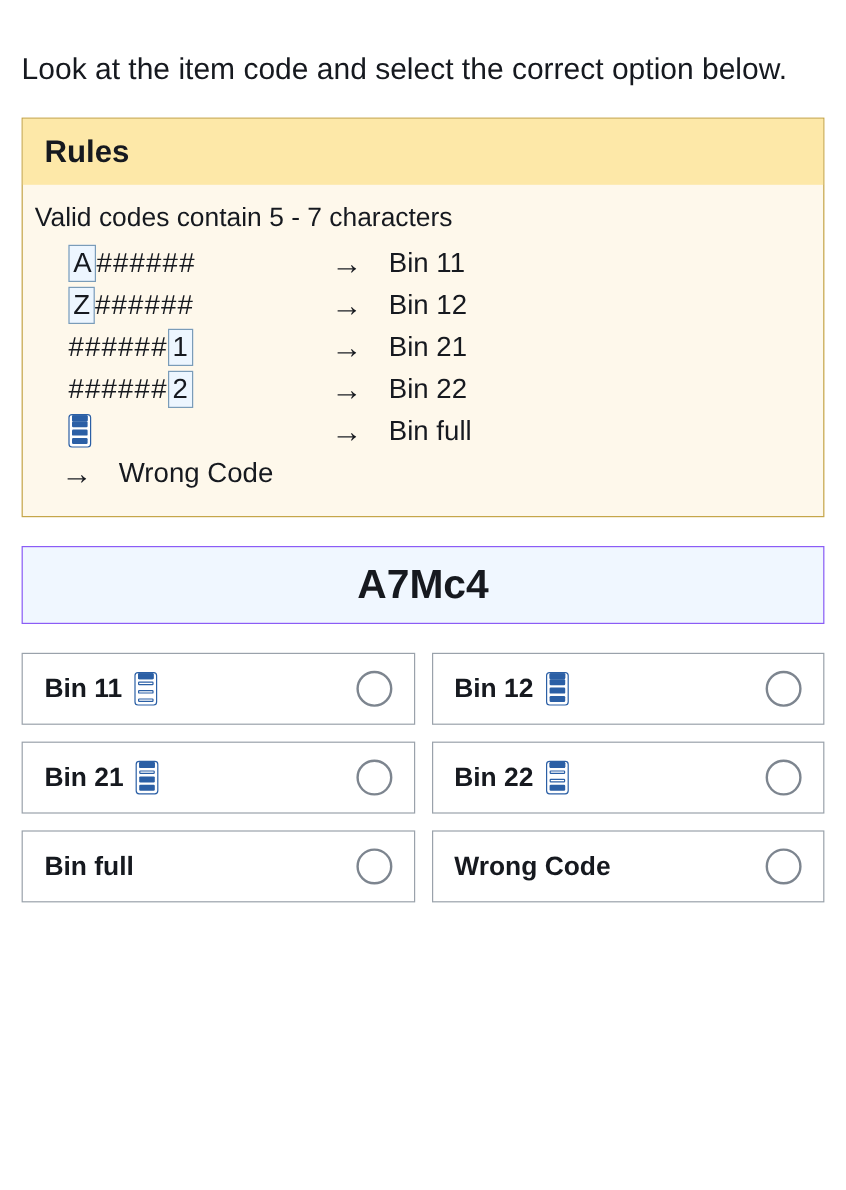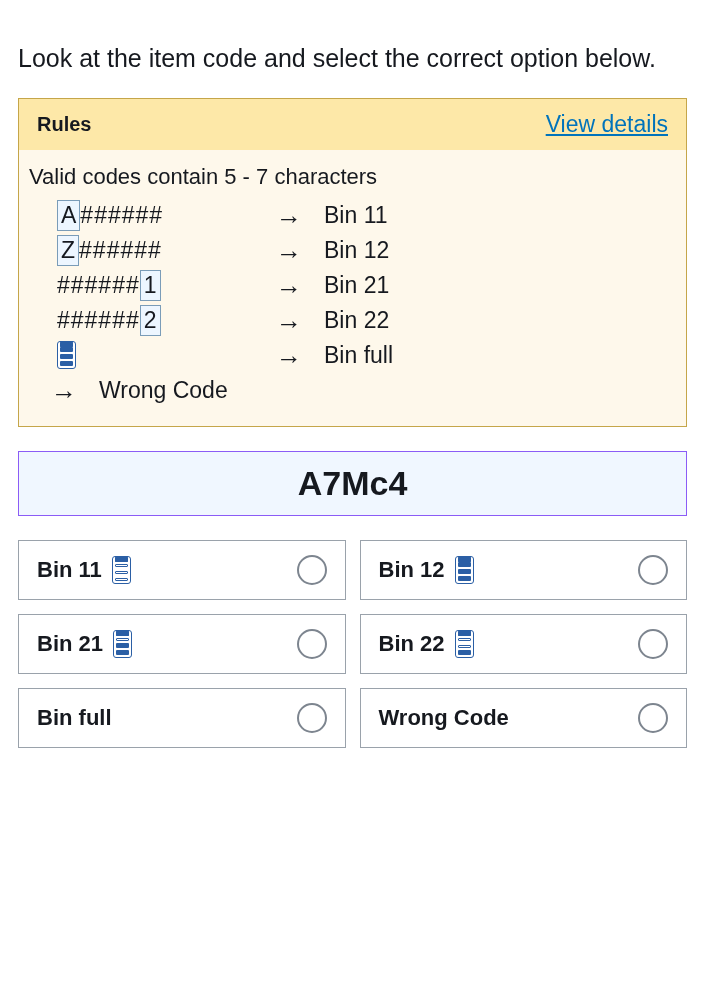--- a/index.html
+++ b/index.html
@@ -22,21 +22,21 @@
     background: #fef8eb;
   }
   .rules-header {
     display: flex;
     justify-content: space-between;
     align-items: center;
     background: #fde8a8;
     padding: 12px 18px;
   }
   .rules-title {
-    font-size: 20px;
+    font-size: 26px;
     font-weight: 700;
   }
   .view-details {
     font-size: 23px;
     color: #0073bb;
     text-decoration: underline;
     font-weight: 500;
     cursor: pointer;
   }
   .rules-body {
@@ -150,21 +150,20 @@
   }
 </style>
 </head>
 <body>
 
 <div class="instruction">Look at the item code and select the correct option below.</div>
 
 <div class="rules-box">
   <div class="rules-header">
     <div class="rules-title">Rules</div>
-    <div class="view-details">View details</div>
   </div>
   <div class="rules-body">
     <div class="rules-subtitle">Valid codes contain 5 - 7 characters</div>
 
     <div class="rule-row">
       <div class="rule-left">
         <span class="box-char">A</span>
           <span class="hashes">######</span>
       </div>
       <div class="rule-arrow">→</div>

